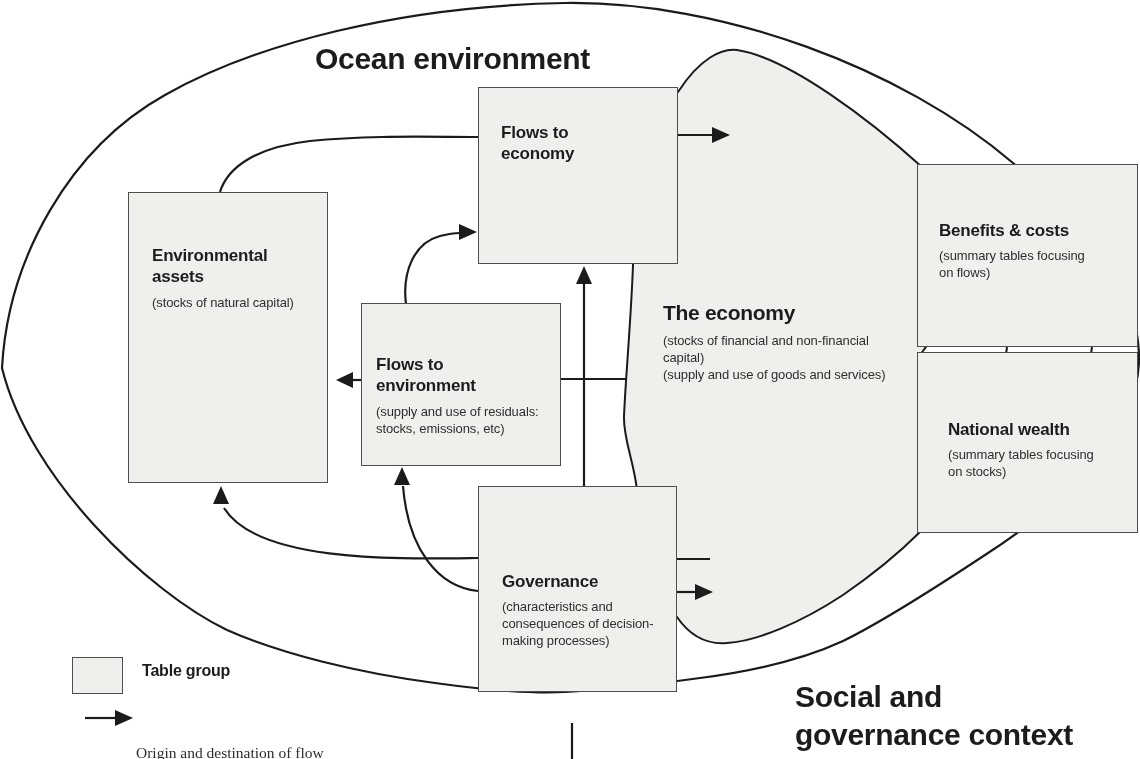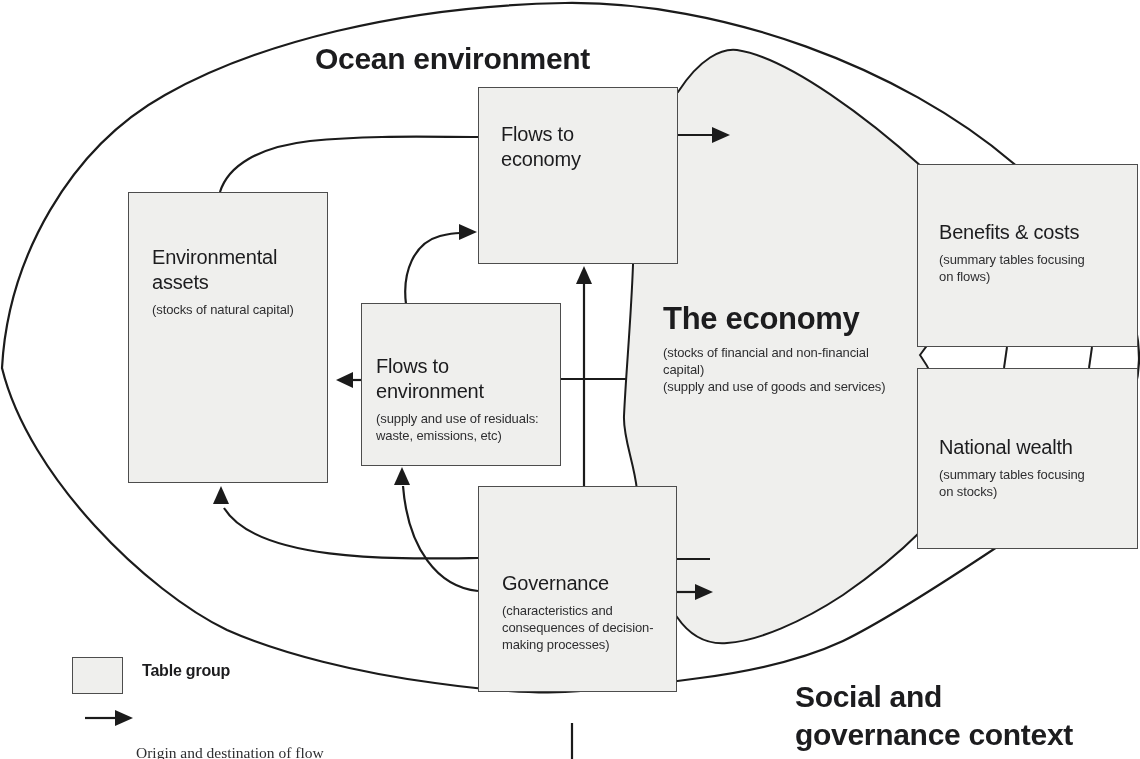--- a/index.html
+++ b/index.html
@@ -9,32 +9,32 @@
   html,body{margin:0;padding:0;background:var(--bg);}
   .stage{position:relative;width:1140px;height:759px;background:var(--bg);overflow:hidden;
          font-family:"Liberation Sans",sans-serif;color:var(--text);}
   svg.layer{position:absolute;left:0;top:0;z-index:1;}
   .stroke{fill:none;stroke:var(--line);stroke-width:2.2;}
   .thin{stroke-width:2;}
   .head{fill:var(--line);stroke:none;}
   .blob{fill:var(--box-fill);stroke:var(--line);stroke-width:2;}
   .box{position:absolute;z-index:2;background:var(--box-fill);
        border:1.5px solid var(--box-border);box-sizing:border-box;}
-  .box h3{margin:0;font-size:20px;font-weight:400;line-height:1.26;white-space:pre-line;
+  .box h3{margin:0;font-size:17px;font-weight:700;line-height:1.26;white-space:pre-line;
           letter-spacing:-0.2px;color:var(--text);}
   .box p{margin:7px 0 0;font-size:13px;font-weight:400;line-height:1.3;white-space:pre;
          letter-spacing:-0.1px;color:var(--subtext);}
   #b-envassets{left:128px;top:192px;width:200px;height:291px;padding:52px 8px 0 23px;}
   #b-flows2econ{left:478px;top:87px;width:200px;height:177px;padding:34px 6px 0 22px;}
   #b-flows2env{left:361px;top:303px;width:200px;height:163px;padding:50px 4px 0 14px;}
   #b-governance{left:478px;top:486px;width:199px;height:206px;padding:84px 4px 0 23px;}
   #b-benefits{left:917px;top:164px;width:221px;height:183px;padding:55px 6px 0 21px;}
-  #b-wealth{left:917px;top:368px;width:221px;height:181px;padding:66px 6px 0 21px;}
+  #b-wealth{left:917px;top:352px;width:221px;height:181px;padding:66px 6px 0 30px;}
   .econ-label{position:absolute;left:663px;top:301px;z-index:2;width:300px;}
-  .econ-label h2{margin:0;font-size:31px;font-weight:700;letter-spacing:-0.3px;color:var(--text);}
+  .econ-label h2{margin:0;font-size:21px;font-weight:700;letter-spacing:-0.3px;color:var(--text);}
   .econ-label p{margin:8px 0 0;font-size:13px;line-height:1.3;white-space:pre;
                 letter-spacing:-0.1px;color:var(--subtext);}
   .ctx{position:absolute;z-index:3;font-size:30px;font-weight:700;letter-spacing:-0.3px;
        line-height:1.27;white-space:pre-line;color:var(--text);}
   #ctx-ocean{left:315px;top:40px;}
   #ctx-social{left:795px;top:678px;}
   .legend-swatch{position:absolute;left:72px;top:657px;width:51px;height:37px;z-index:2;
        background:var(--box-fill);border:1.5px solid var(--box-border);box-sizing:border-box;}
   .legend-title{position:absolute;left:142px;top:662px;z-index:2;font-size:16px;font-weight:700;
        letter-spacing:-0.2px;color:var(--text);}
@@ -118,21 +118,21 @@
 
   <div class="box" id="b-flows2econ">
     <h3>Flows to
 economy</h3>
   </div>
 
   <div class="box" id="b-flows2env">
     <h3>Flows to
 environment</h3>
     <p>(supply and use of residuals:
-waste, emissions, etc)</p>
+stocks, emissions, etc)</p>
   </div>
 
   <div class="box" id="b-governance">
     <h3>Governance</h3>
     <p>(characteristics and
 consequences of decision-
 making processes)</p>
   </div>
 
   <div class="box" id="b-benefits">

